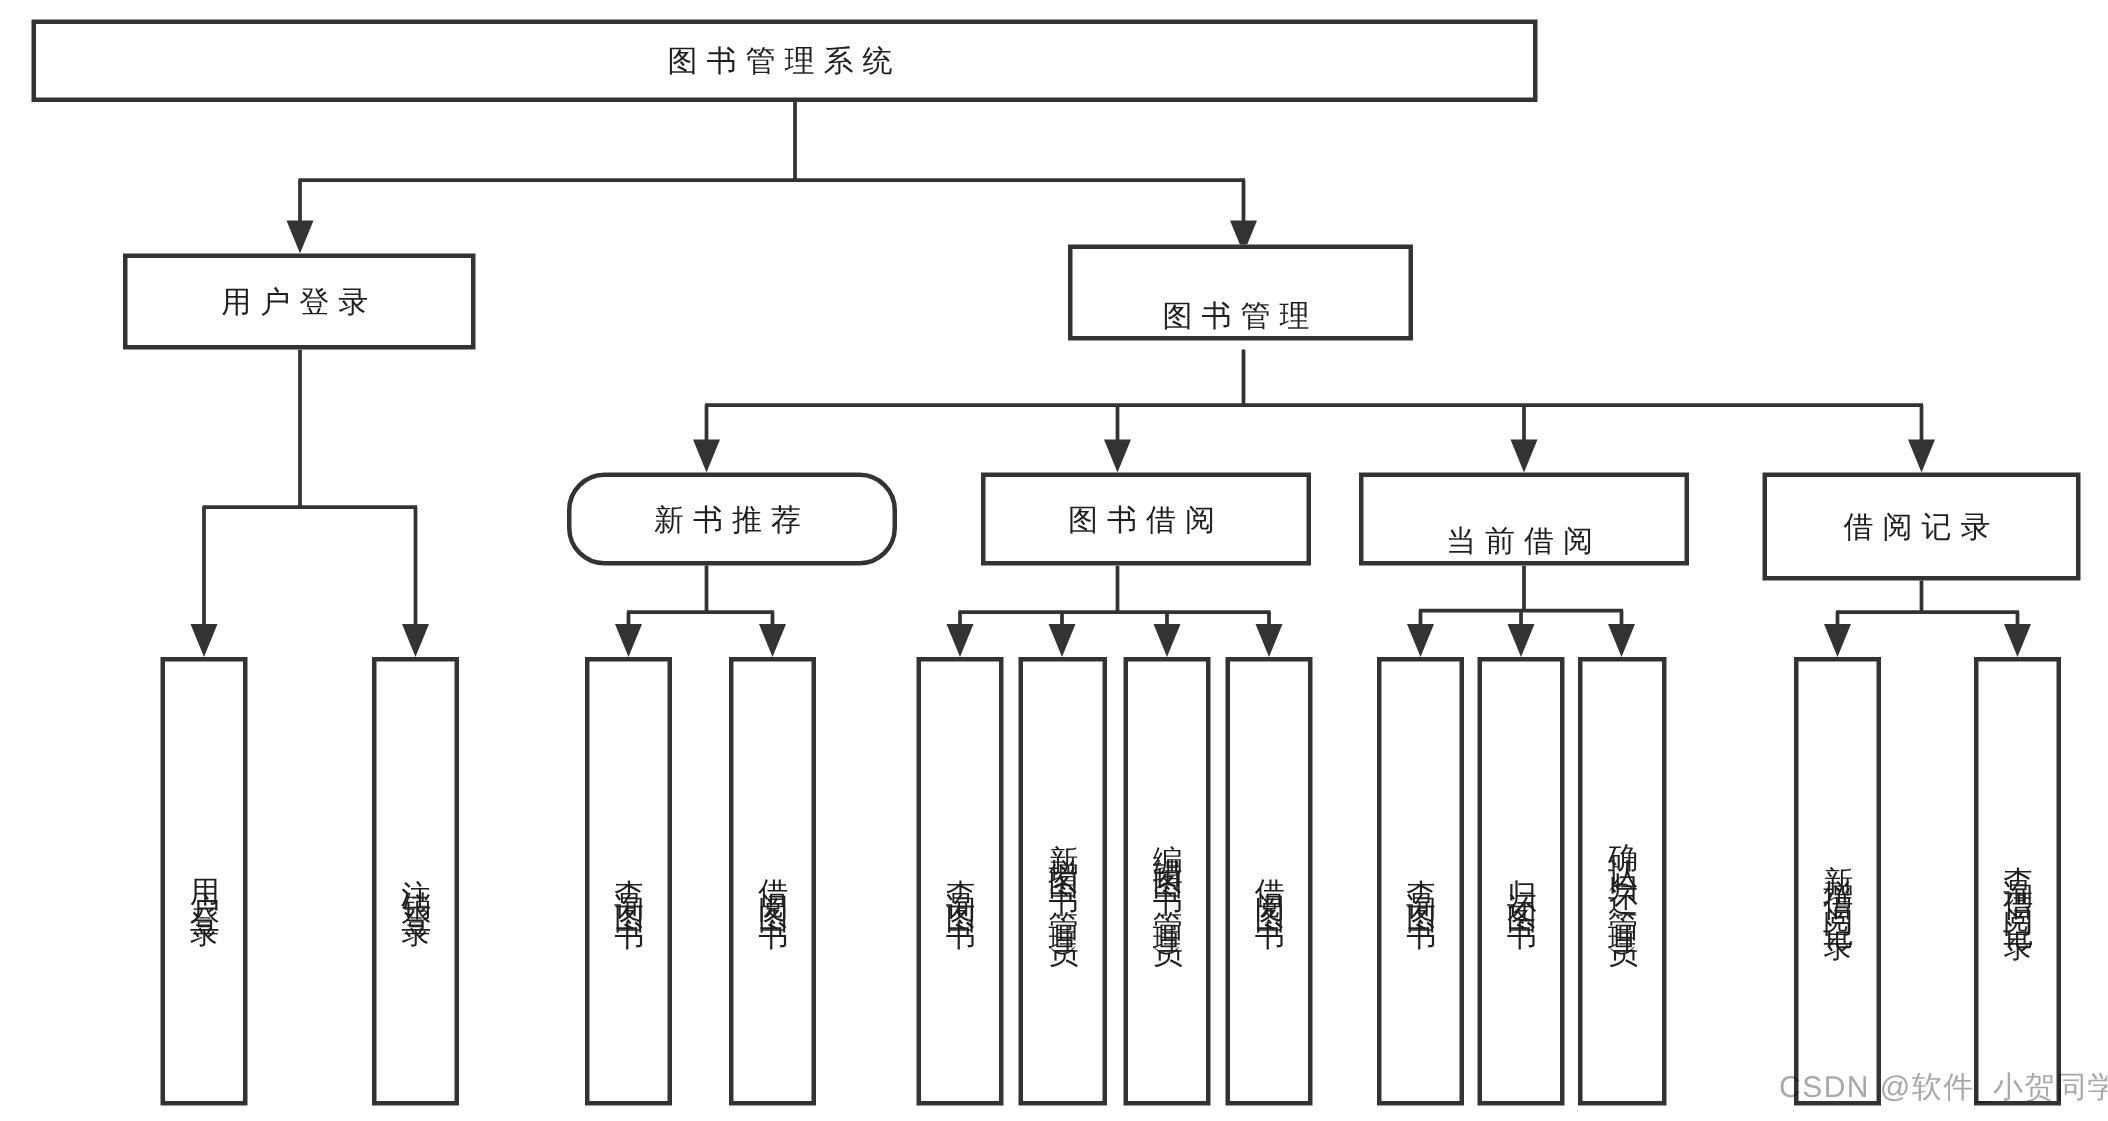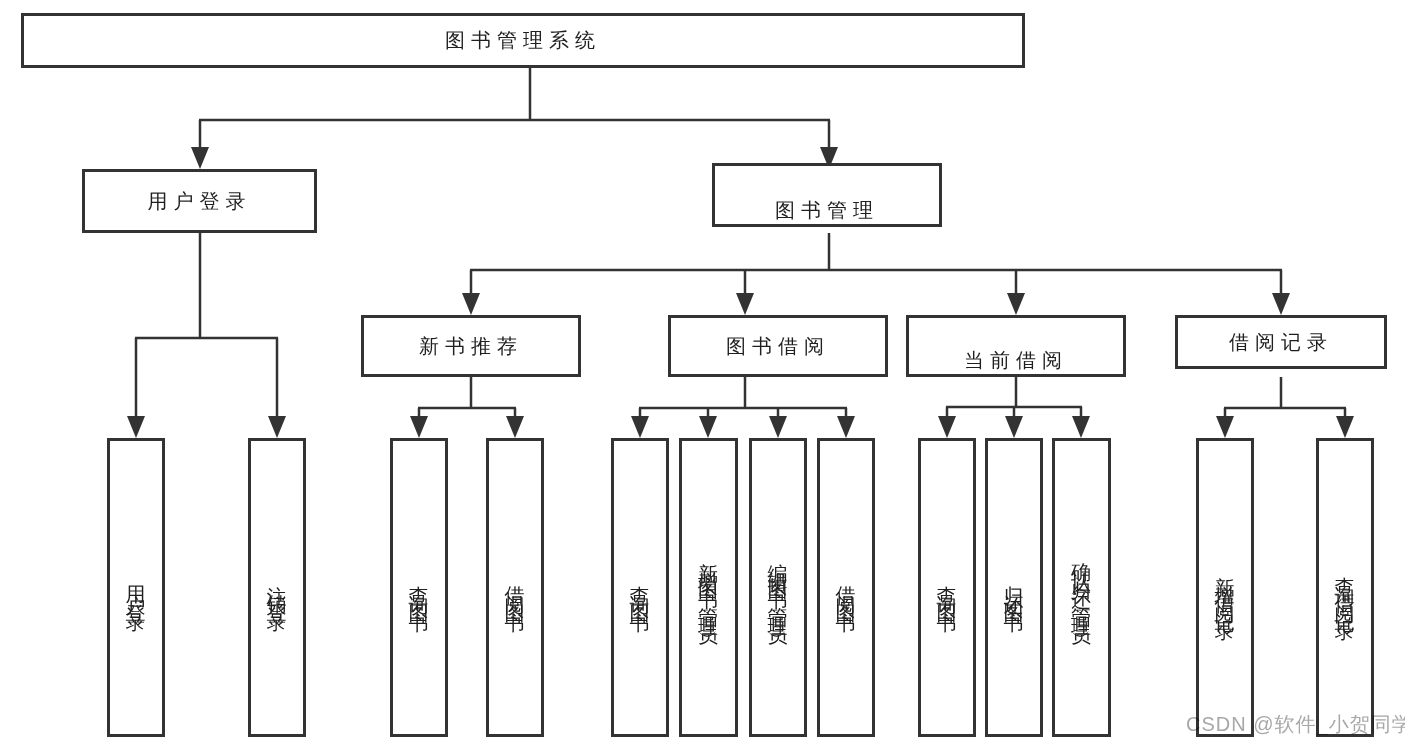--- a/index.html
+++ b/index.html
@@ -129,30 +129,30 @@
   <div id="nodes-layer">
       <div class="node hnode" style="left: 21px; top: 13px; width: 1004px; height: 55px; font-family: Liberation Serif, serif;">
         <span class="label">图书管理系统</span>
       </div>
       <div class="node hnode" style="left: 82px; top: 169px; width: 235px; height: 64px;">
         <span class="label">用户登录</span>
       </div>
       <div class="node hnode" style="left: 712px; top: 163px; width: 230px; height: 64px; align-items: flex-end;">
         <span class="label">图书管理</span>
       </div>
-      <div class="node hnode" style="left: 361px; top: 315px; width: 220px; height: 62px;">
+      <div class="node hnode" style="left: 378px; top: 315px; width: 220px; height: 62px; border-radius: 25px;">
         <span class="label">新书推荐</span>
       </div>
-      <div class="node hnode" style="left: 668px; top: 315px; width: 220px; height: 62px;">
+      <div class="node hnode" style="left: 654px; top: 315px; width: 220px; height: 62px;">
         <span class="label">图书借阅</span>
       </div>
       <div class="node hnode" style="left: 906px; top: 315px; width: 220px; height: 62px; align-items: flex-end;">
         <span class="label">当前借阅</span>
       </div>
-      <div class="node hnode" style="left: 1175px; top: 315px; width: 212px; height: 54px;">
+      <div class="node hnode" style="left: 1175px; top: 315px; width: 212px; height: 72px;">
         <span class="label">借阅记录</span>
       </div>
       <div class="node vnode" style="left: 107px; top: 438px; width: 58px; height: 299px;">
         <span class="label">用户登录</span>
       </div>
       <div class="node vnode" style="left: 248px; top: 438px; width: 58px; height: 299px;">
         <span class="label">注销登录</span>
       </div>
       <div class="node vnode" style="left: 390px; top: 438px; width: 58px; height: 299px;">
         <span class="label">查询图书</span>

